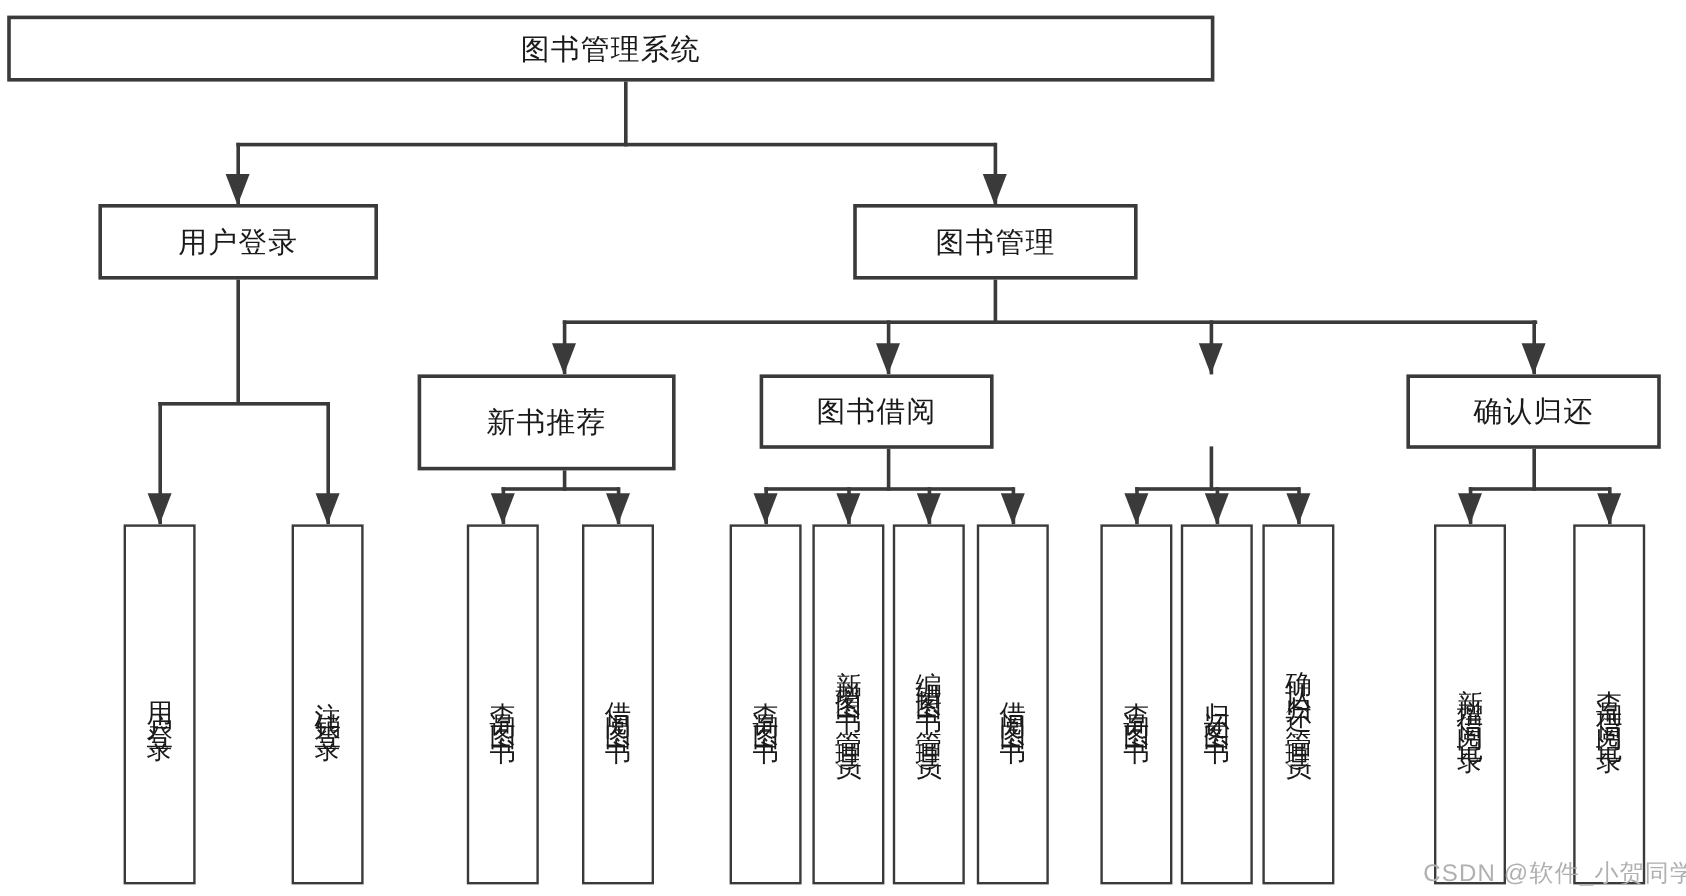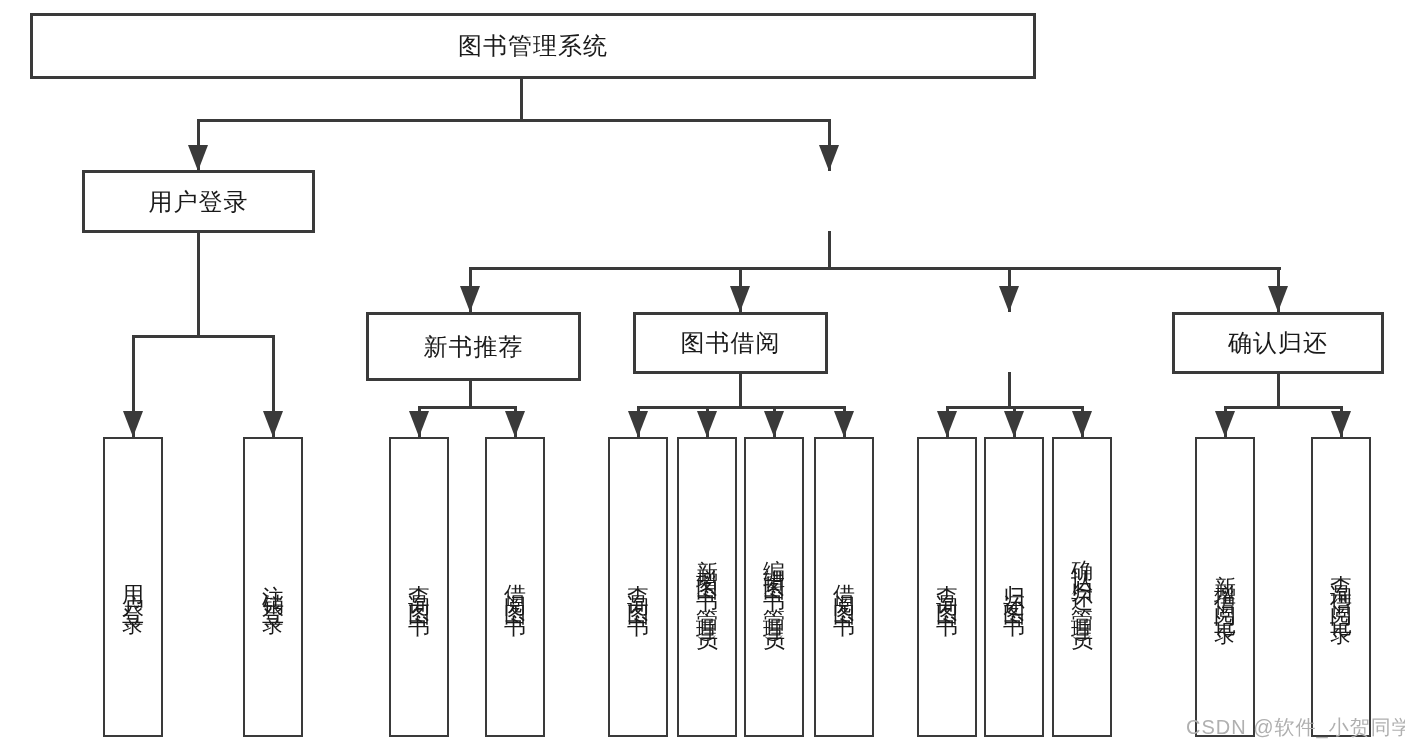--- a/index.html
+++ b/index.html
@@ -66,34 +66,37 @@
     color: #b0b0b0;
     white-space: nowrap;
     z-index: 10;
   }
 </style>
 </head>
 <body>
 
 <div id="canvas">
 
-  <div class="box hlabel" style="left:30px;top:13px;width:1006px;height:66px">
+  <div class="box hlabel" style="left:6px;top:13px;width:1006px;height:55px">
     <span>图书管理系统</span>
   </div>
 
   <div class="vl" style="left:520px;top:66px;height:56px"></div>
   <div class="hl" style="left:197px;top:119px;width:633px"></div>
 
   <div class="vl" style="left:197px;top:119px;height:52px"></div>
   <div class="ah" style="left:188px;top:145px"></div>
   <div class="vl" style="left:828px;top:119px;height:52px"></div>
   <div class="ah" style="left:819px;top:145px"></div>
 
   <div class="box hlabel" style="left:82px;top:170px;width:233px;height:63px">
     <span>用户登录</span>
+  </div>
+  <div class="box hlabel" style="left:711px;top:170px;width:237px;height:63px">
+    <span>图书管理</span>
   </div>
 
   <div class="vl" style="left:197px;top:231px;height:106px"></div>
   <div class="hl" style="left:132px;top:335px;width:142px"></div>
   <div class="vl" style="left:132px;top:335px;height:102px"></div>
   <div class="ah" style="left:123px;top:411px"></div>
   <div class="vl" style="left:272px;top:335px;height:102px"></div>
   <div class="ah" style="left:263px;top:411px"></div>
 
   <div class="vl" style="left:828px;top:231px;height:38px"></div>
@@ -101,21 +104,21 @@
 
   <div class="vl" style="left:469px;top:267px;height:45px"></div>
   <div class="ah" style="left:460px;top:286px"></div>
   <div class="vl" style="left:739px;top:267px;height:45px"></div>
   <div class="ah" style="left:730px;top:286px"></div>
   <div class="vl" style="left:1008px;top:267px;height:45px"></div>
   <div class="ah" style="left:999px;top:286px"></div>
   <div class="vl" style="left:1277px;top:267px;height:45px"></div>
   <div class="ah" style="left:1268px;top:286px"></div>
 
-  <div class="box hlabel" style="left:366px;top:312px;width:215px;height:69px">
+  <div class="box hlabel" style="left:348px;top:312px;width:215px;height:80px">
     <span>新书推荐</span>
   </div>
   <div class="box hlabel" style="left:633px;top:312px;width:195px;height:62px">
     <span>图书借阅</span>
   </div>
   <div class="box hlabel" style="left:1172px;top:312px;width:212px;height:62px">
     <span>确认归还</span>
   </div>
 
   <div class="vl" style="left:469px;top:372px;height:37px"></div>

